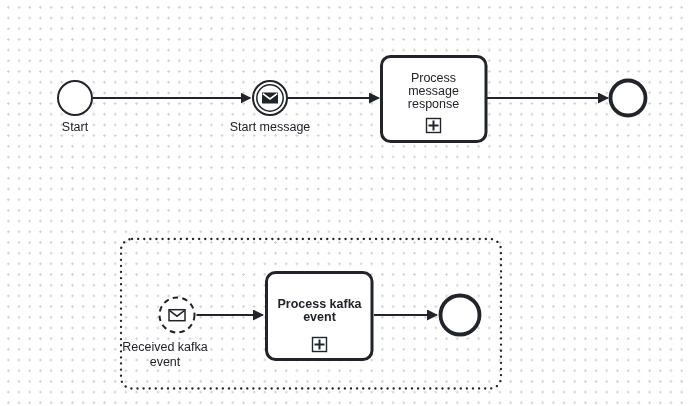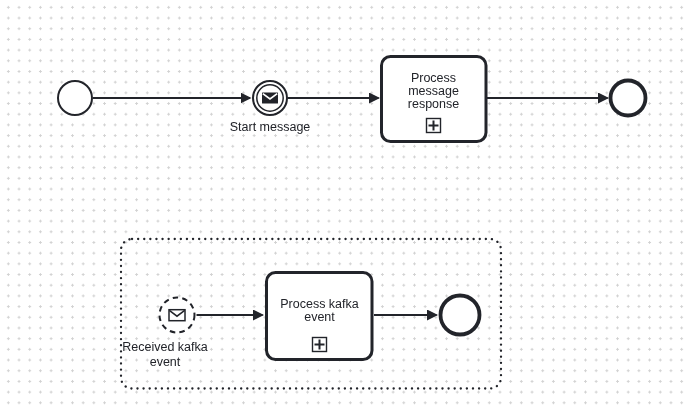--- a/index.html
+++ b/index.html
@@ -82,22 +82,23 @@
         <rect x="312.5" y="337.5" width="14" height="14" fill="#ffffff" stroke="#22242a" stroke-width="1.4"></rect>
         <path d="M319.5,339.5 L319.5,349.5 M314.5,344.5 L324.5,344.5" stroke="#22242a" stroke-width="2"></path>
       </g>
     </g>
 
     <line x1="374" y1="315" x2="436.5" y2="315" stroke="#22242a" stroke-width="2" marker-end="url(#arrow)"></line>
 
     <circle cx="460" cy="315" r="19.5" fill="#ffffff" stroke="#22242a" stroke-width="3.8"></circle>
   </svg>
 
+  <div class="lbl" style="left:35px;top:121px;width:80px;">Start</div>
 
   <div class="lbl" style="left:210px;top:121px;width:120px;">Start message</div>
 
   <div class="lbl" style="left:398px;top:72px;width:71px;">Process message response</div>
 
   <div class="lbl small-lh" style="left:115px;top:340px;width:100px;">Received kafka event</div>
 
-  <div class="lbl" style="left:274px;top:298px;width:91px;">Process kafka event</div>
+  <div class="lbl" style="left:274px;top:298px;width:91px;font-weight:bold;">Process kafka event</div>
 
 </div>
 
 </body></html>

